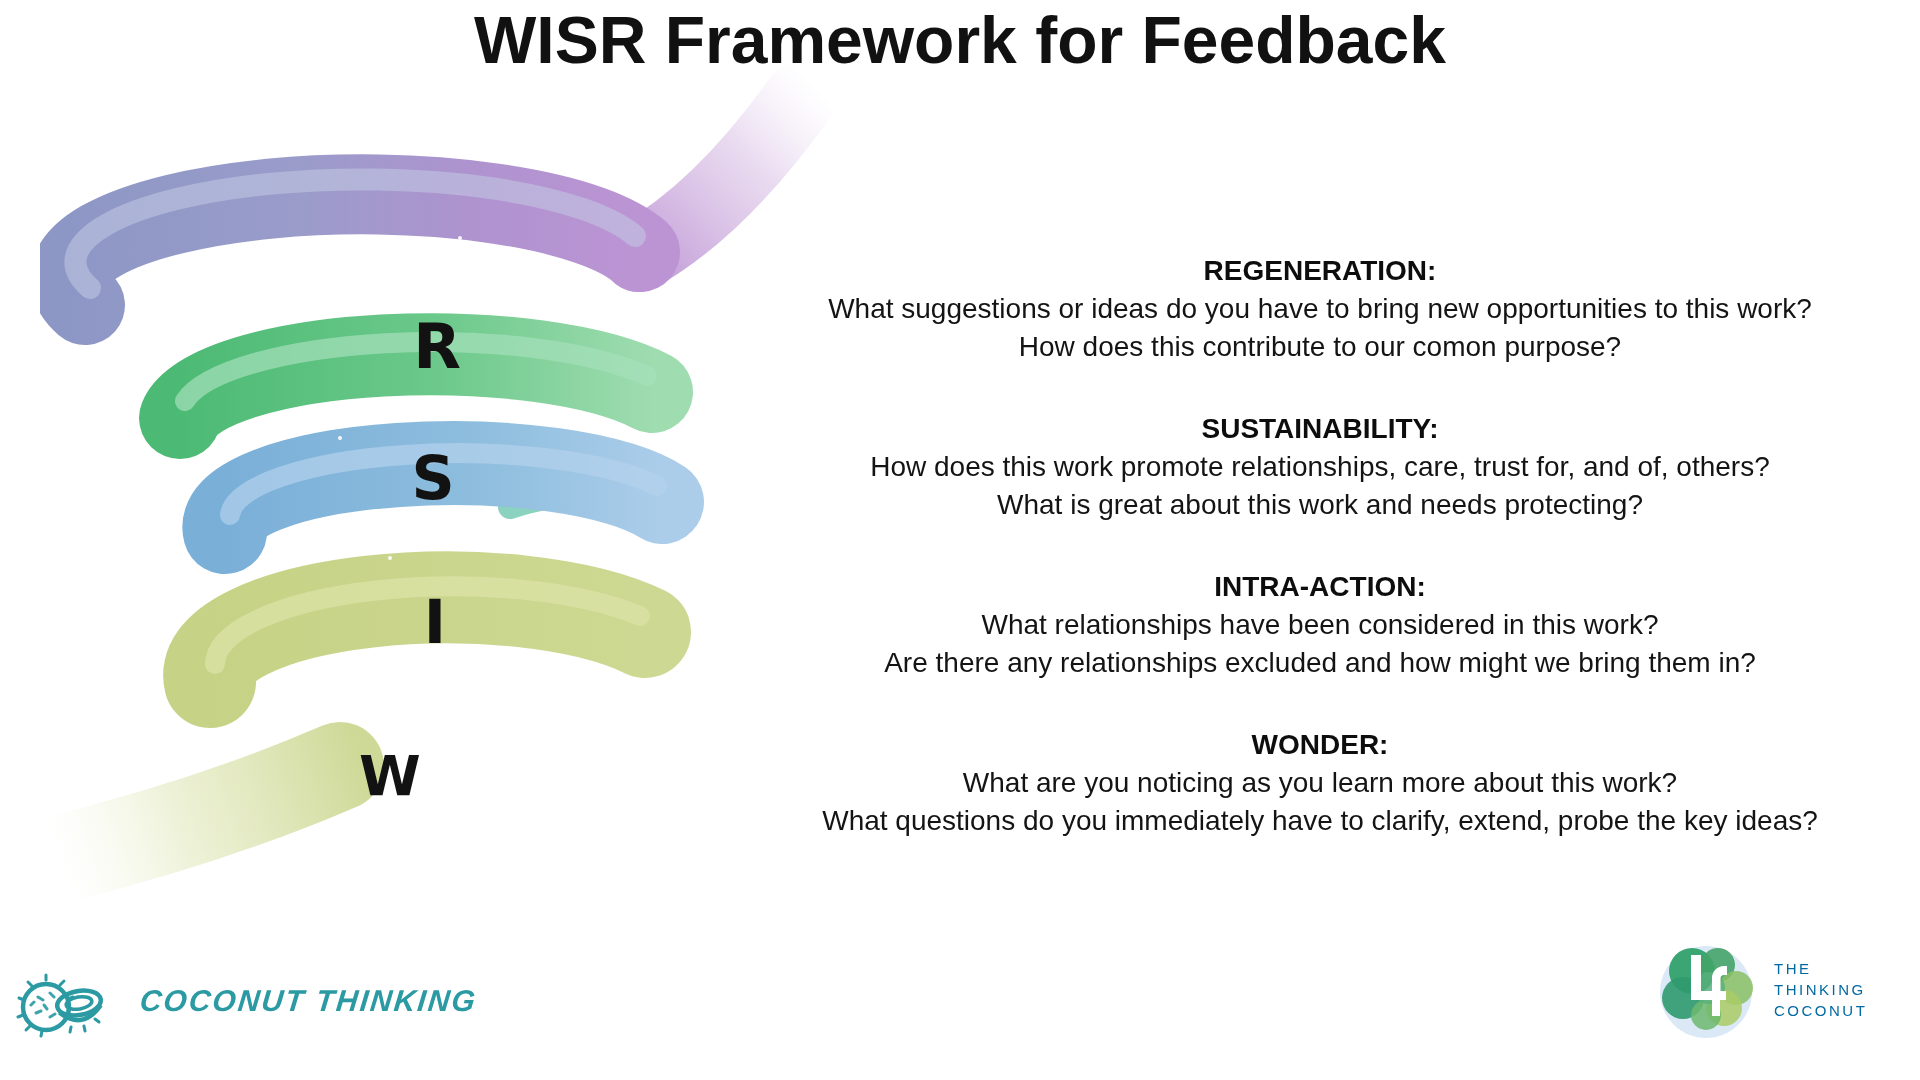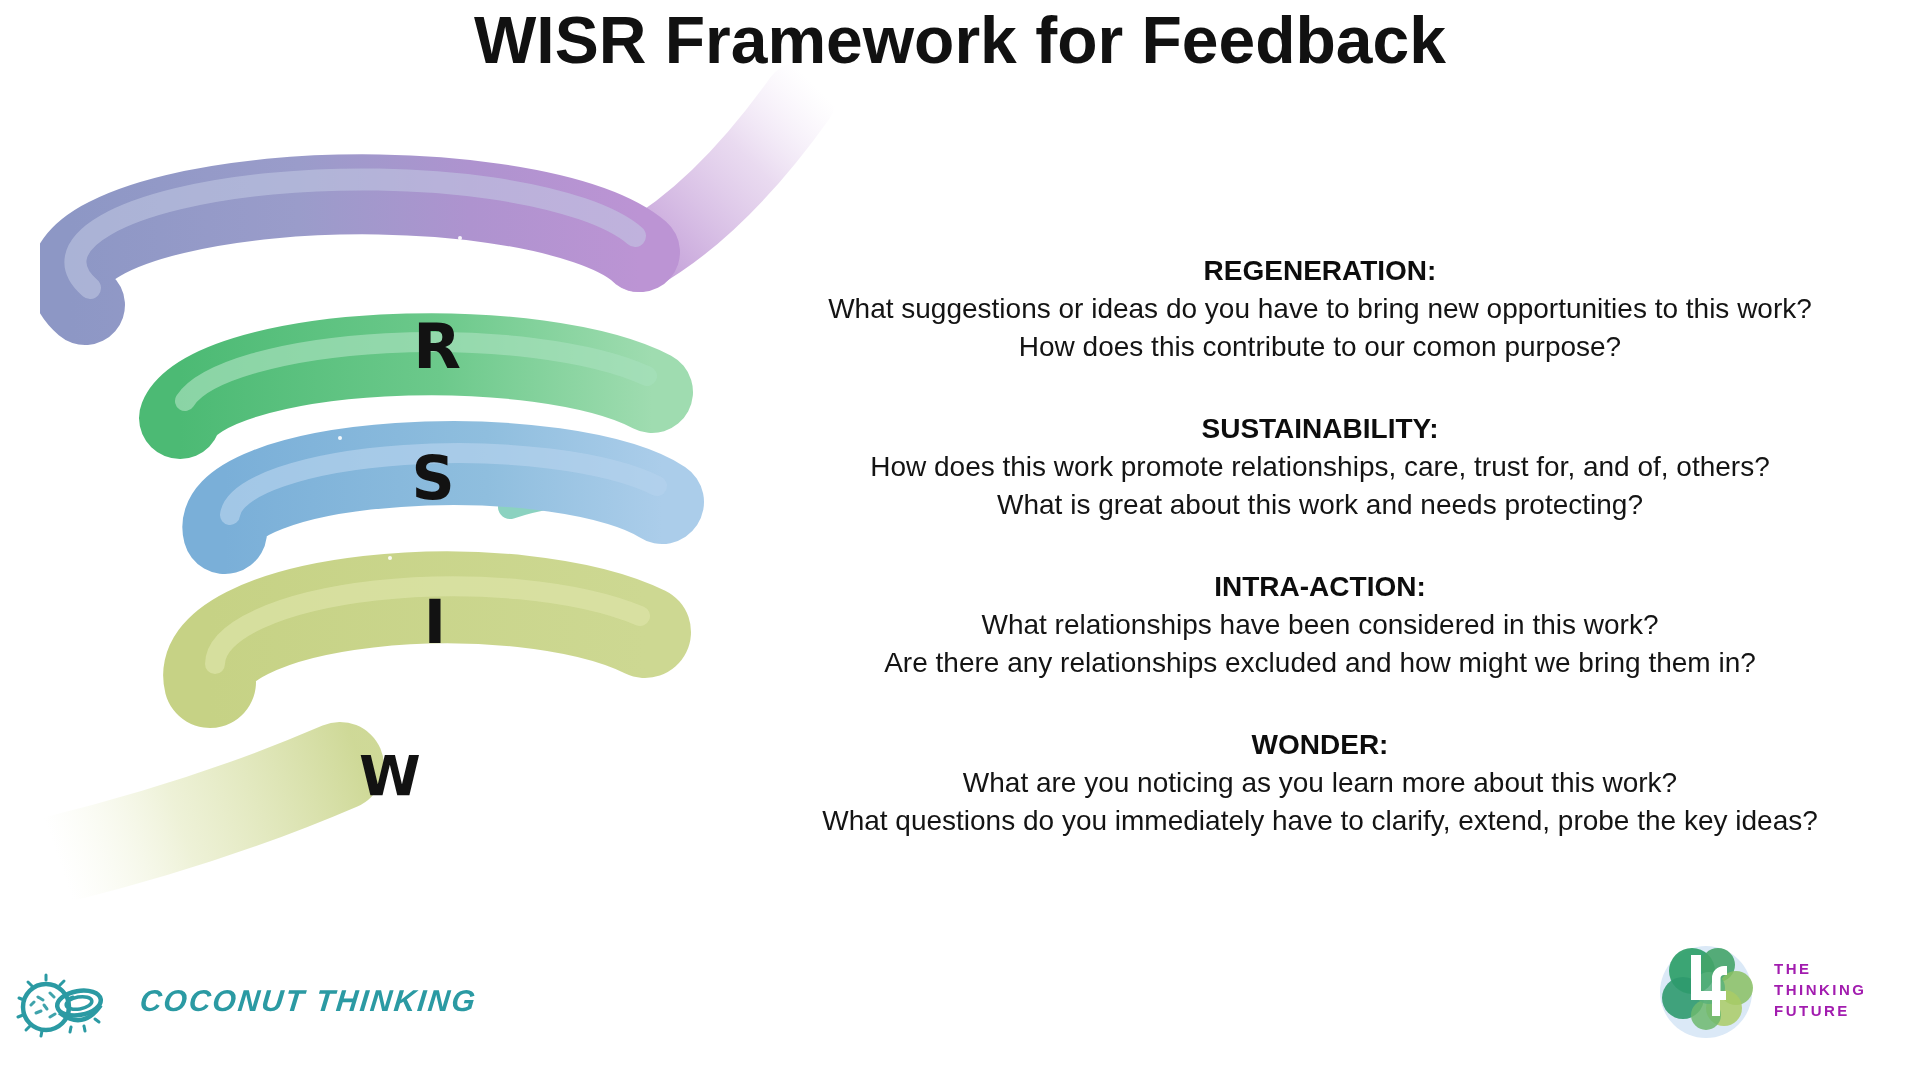--- a/index.html
+++ b/index.html
@@ -33,22 +33,22 @@
   .coconut-logo { position:absolute; left:16px; top:965px; width:100px; height:82px; }
   .coconut-brand {
     position:absolute; left:140px; top:984px;
     font-size:30px; font-weight:bold; font-style:italic;
     letter-spacing:2px; color:#2b9aa3; transform:skewX(-6deg);
     white-space:nowrap;
   }
   .lf-logo { position:absolute; left:1652px; top:938px; width:112px; height:108px; }
   .lf-text {
     position:absolute; left:1774px; top:958px;
-    font-size:15px; line-height:21px; font-weight:bold;
-    letter-spacing:2.5px; color:#a21caf; white-space:nowrap;
+    font-size:15px; line-height:21px; font-weight:normal;
+    letter-spacing:2.5px; color:#0369a1; white-space:nowrap;
   }
 </style>
 </head>
 <body>
 
 <div class="slide">
 
   <div class="slide-title">WISR Framework for Feedback</div>
 
   <div class="funnel-wrap">
@@ -188,16 +188,16 @@
     <circle cx="57" cy="50" r="16" fill="#57b07a" opacity="0.8"></circle>
     <g fill="#ffffff">
       <path d="M 39 17 h 10 v 36 h 25 v 9 h -35 z"></path>
       <path d="M 60 53 v -13 a 12 12 0 0 1 12 -12 h 3 v 9 h -3 a 3.5 3.5 0 0 0 -3.5 3.5 v 12.5 z"></path>
       <rect x="60" y="62" width="8" height="16"></rect>
     </g>
   </svg>
   <div class="lf-text">
     <div>THE</div>
     <div>THINKING</div>
-    <div>FUTURE</div>
+    <div>COCONUT</div>
   </div>
 
 </div>
 
 </body></html>

